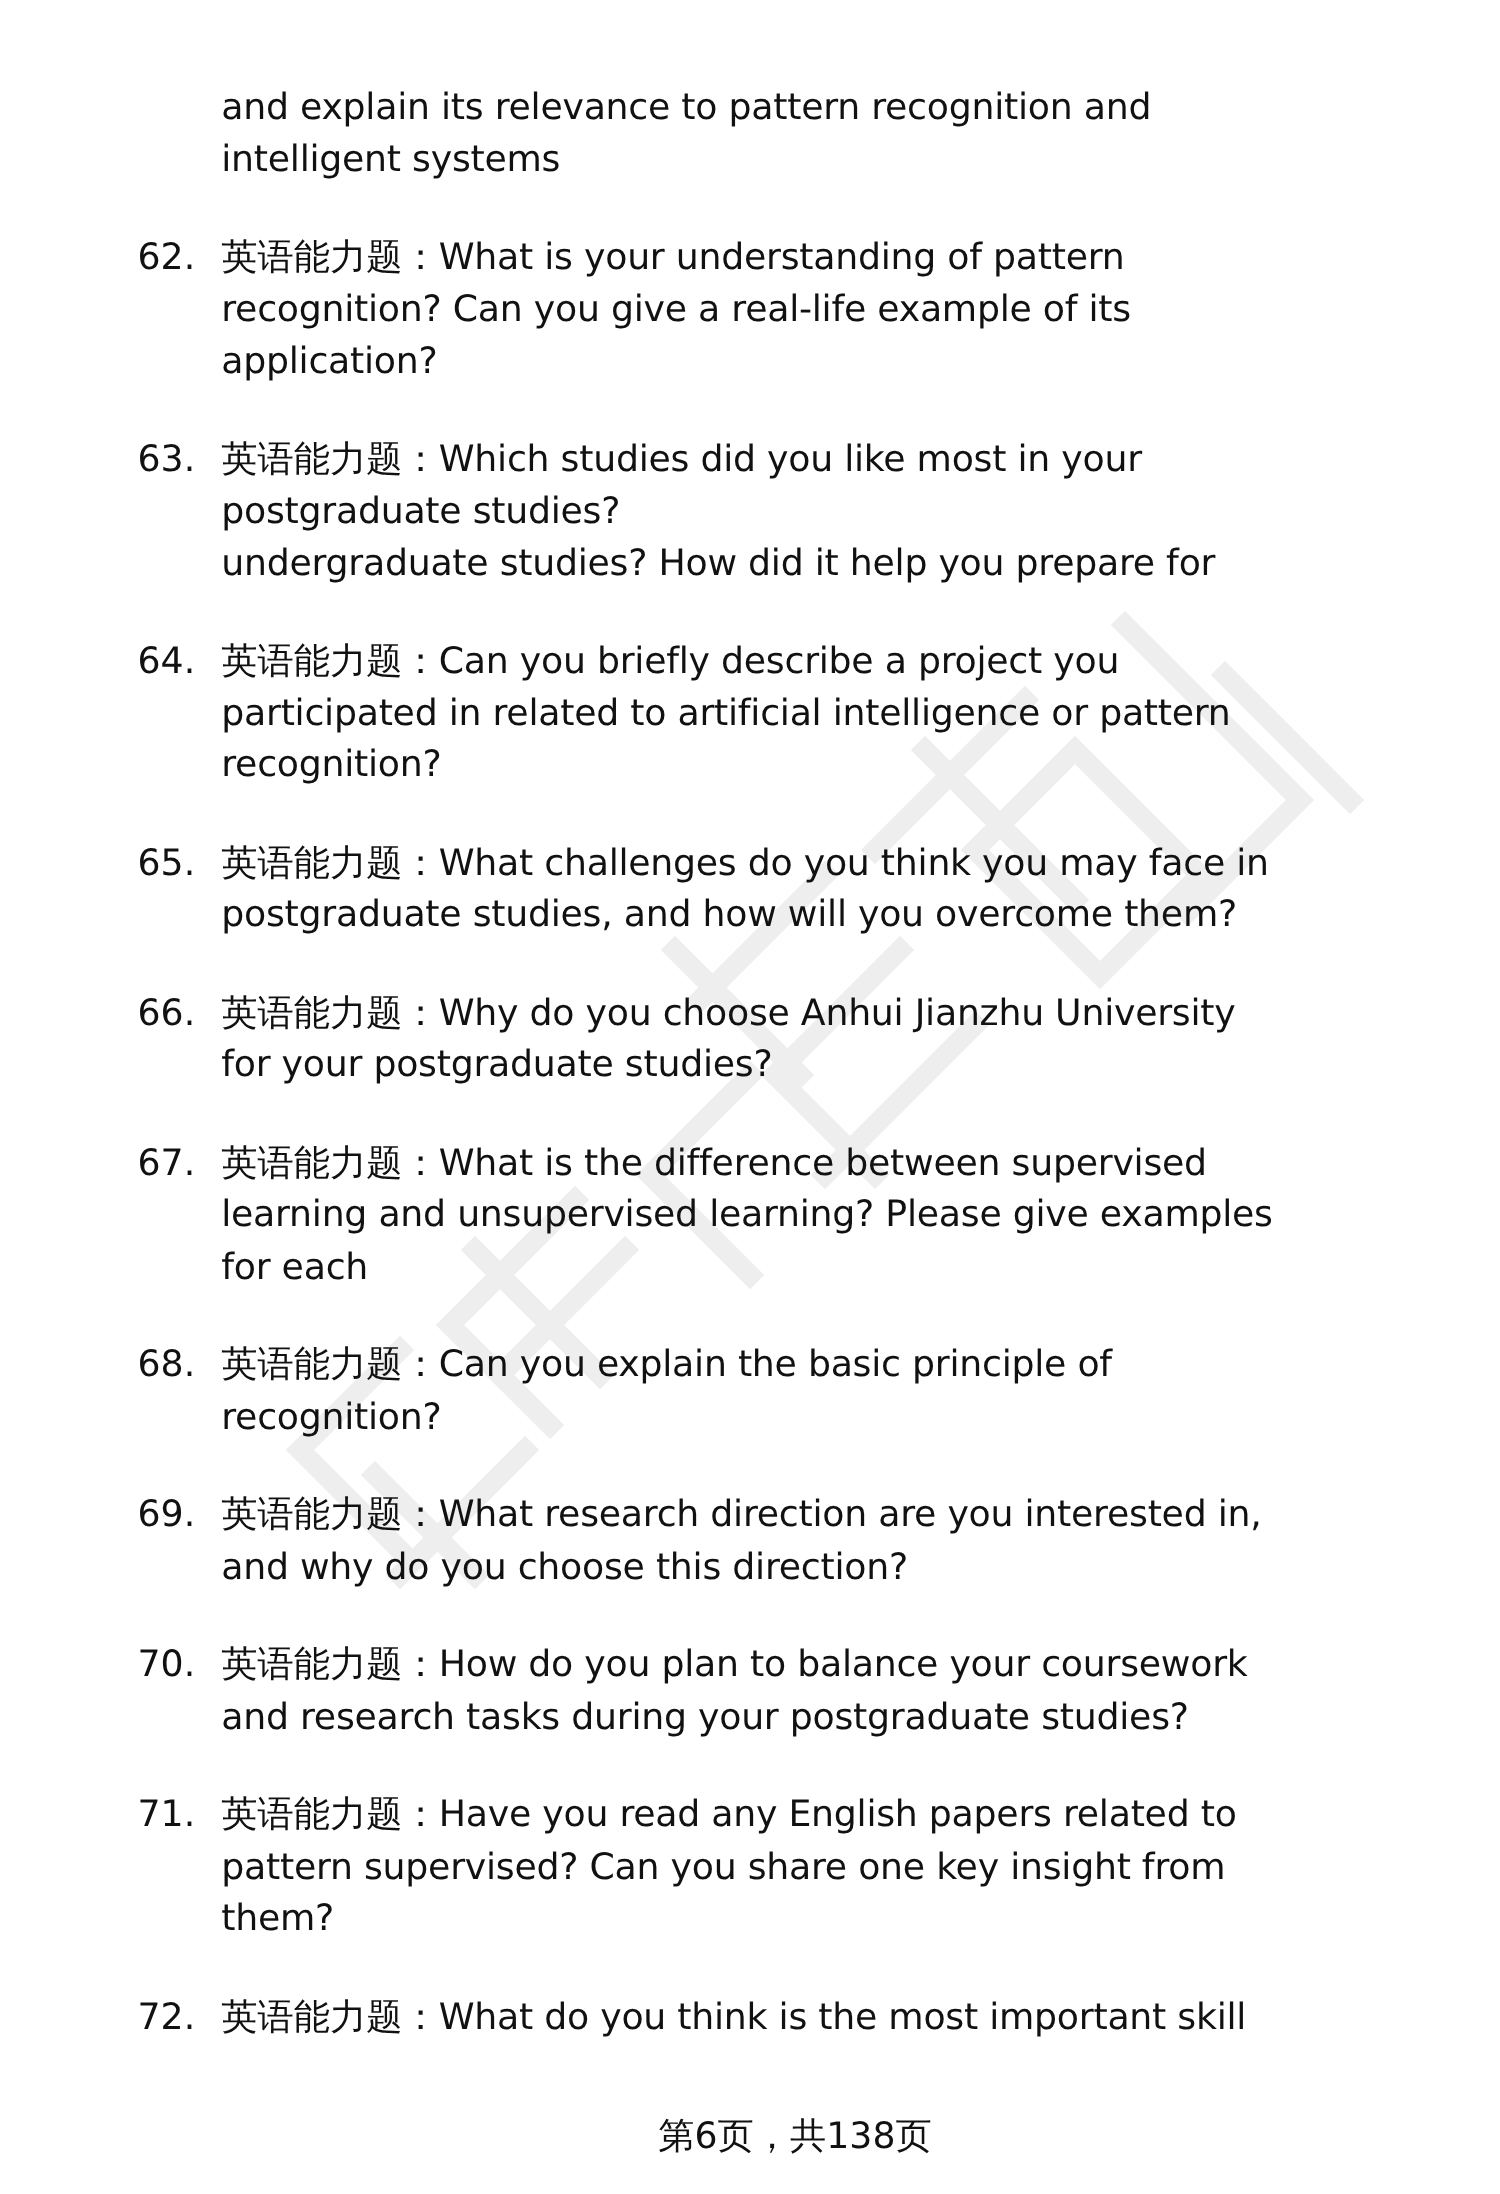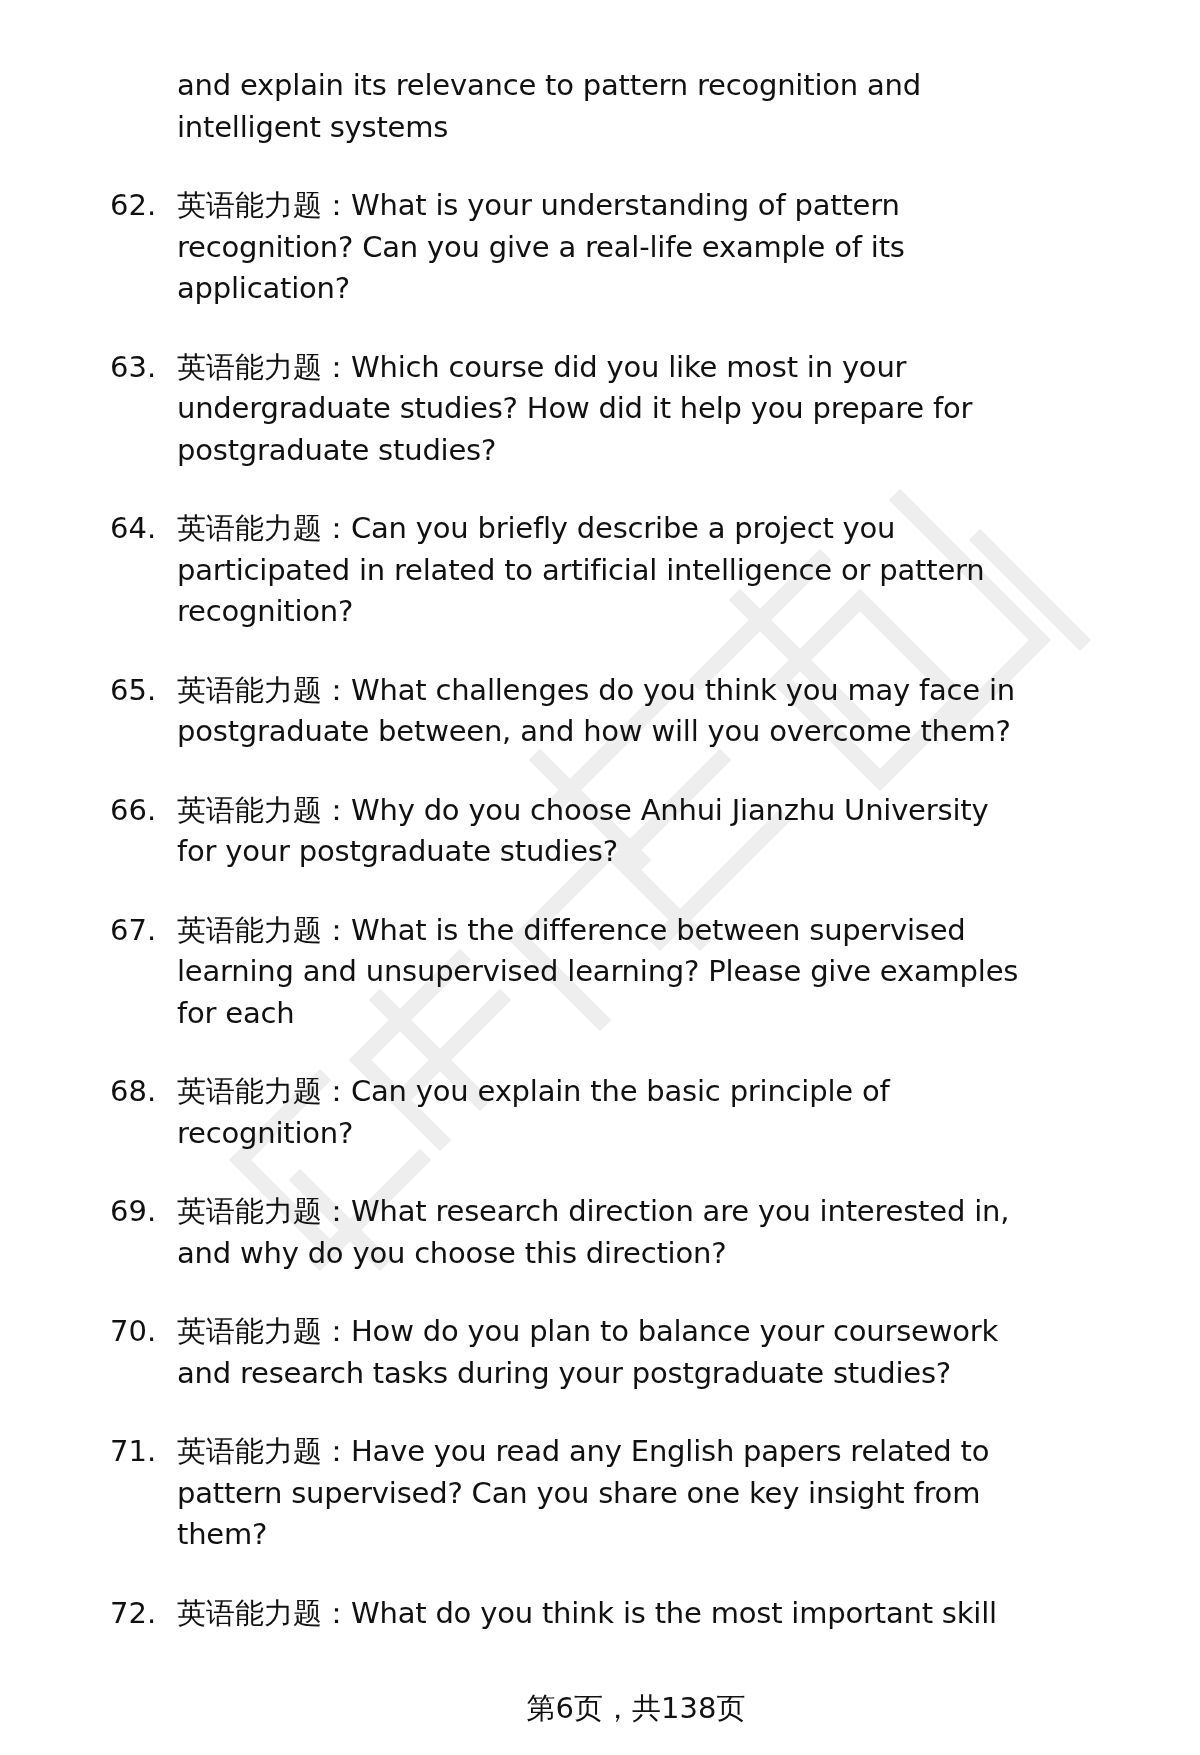--- a/index.html
+++ b/index.html
@@ -126,40 +126,40 @@
       <div class="body">
         <span class="line"><span class="tag">英语能力题：</span><span>What is your understanding of pattern</span></span>
         <span class="line">recognition? Can you give a real-life example of its</span>
         <span class="line">application?</span>
       </div>
     </div>
 
     <div class="item">
       <span class="num">63.</span>
       <div class="body">
-        <span class="line"><span class="tag">英语能力题：</span><span>Which course did you like most in your</span></span>
+        <span class="line"><span class="tag">英语能力题：</span><span>Which studies did you like most in your</span></span>
+        <span class="line">postgraduate studies?</span>
         <span class="line">undergraduate studies? How did it help you prepare for</span>
-        <span class="line">postgraduate studies?</span>
       </div>
     </div>
 
     <div class="item">
       <span class="num">64.</span>
       <div class="body">
         <span class="line"><span class="tag">英语能力题：</span><span>Can you briefly describe a project you</span></span>
         <span class="line">participated in related to artificial intelligence or pattern</span>
         <span class="line">recognition?</span>
       </div>
     </div>
 
     <div class="item">
       <span class="num">65.</span>
       <div class="body">
         <span class="line"><span class="tag">英语能力题：</span><span>What challenges do you think you may face in</span></span>
-        <span class="line">postgraduate between, and how will you overcome them?</span>
+        <span class="line">postgraduate studies, and how will you overcome them?</span>
       </div>
     </div>
 
     <div class="item">
       <span class="num">66.</span>
       <div class="body">
         <span class="line"><span class="tag">英语能力题：</span><span>Why do you choose Anhui Jianzhu University</span></span>
         <span class="line">for your postgraduate studies?</span>
       </div>
     </div>

